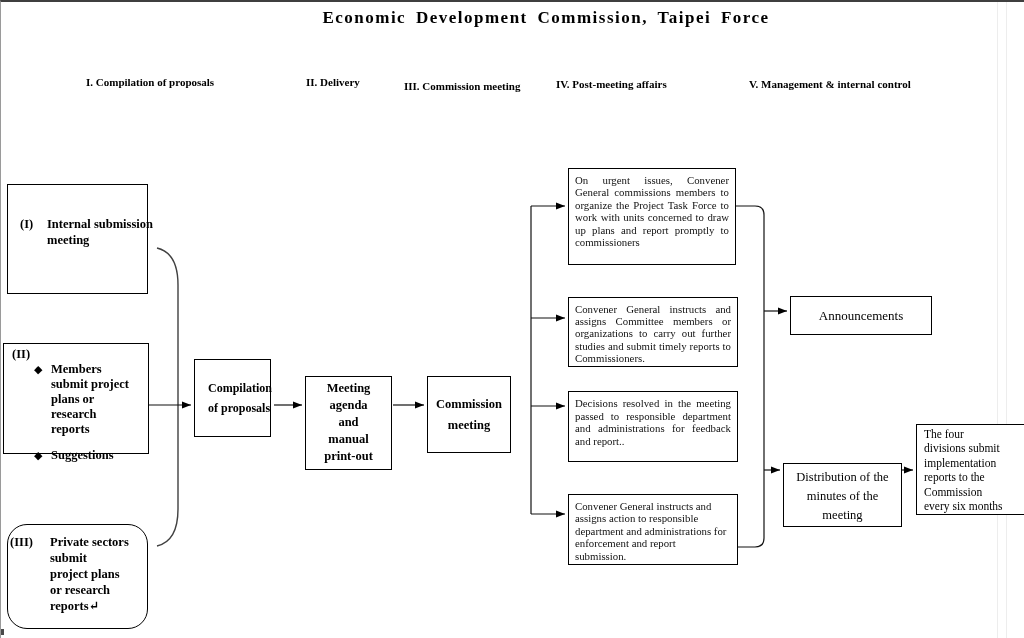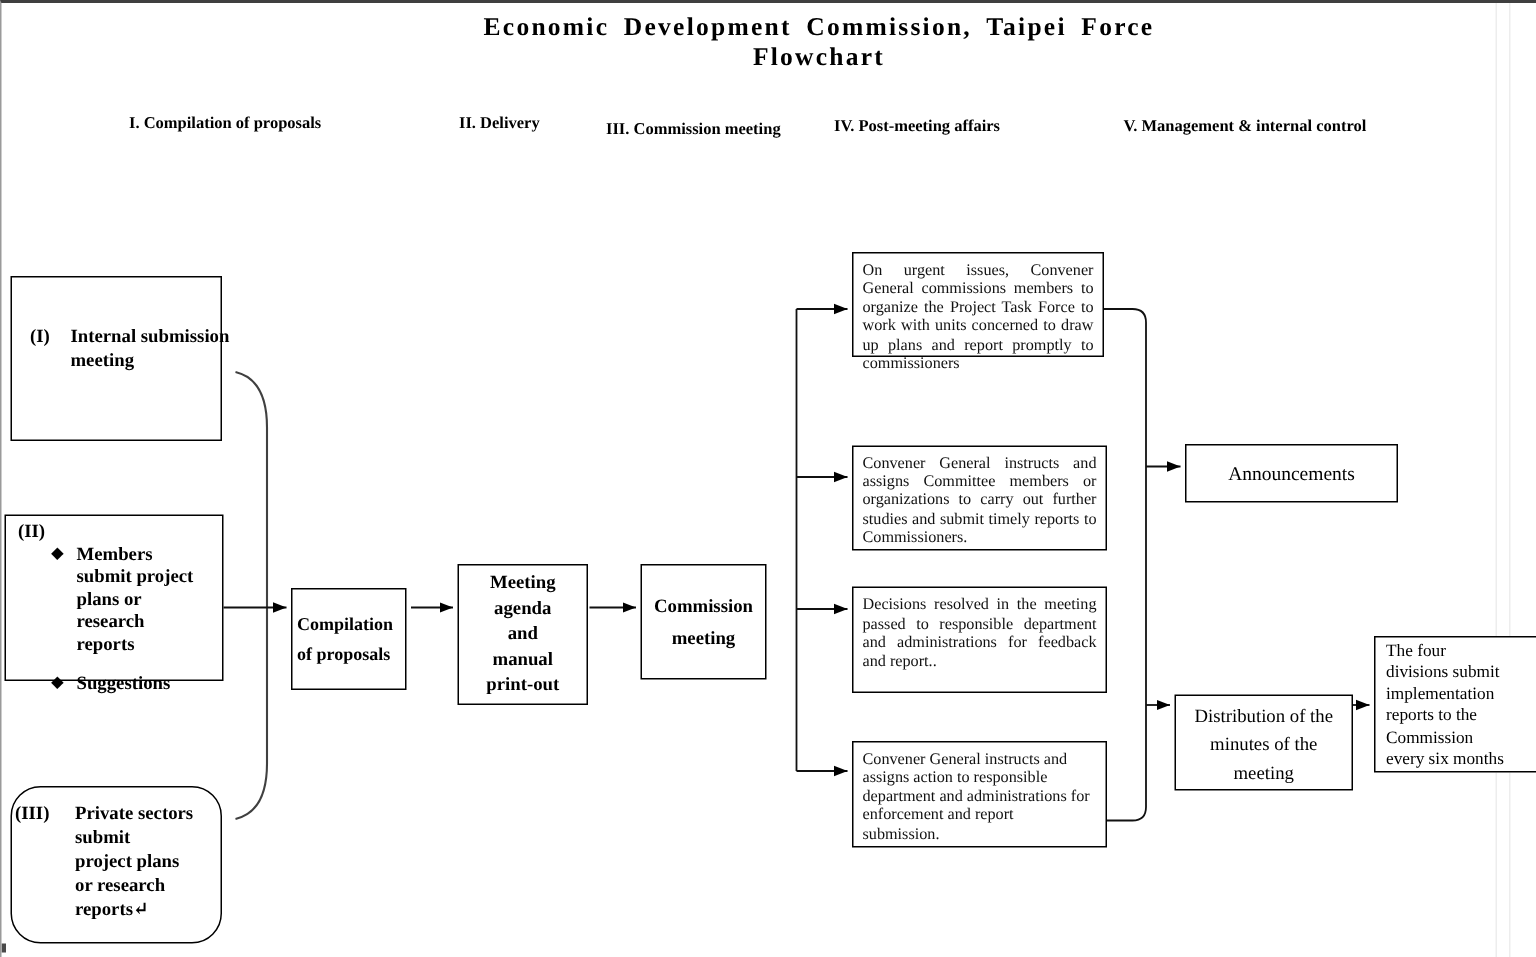--- a/index.html
+++ b/index.html
@@ -41,32 +41,32 @@
     padding: 3px 0 0 8px; font-size: 12.5px; font-weight: bold; line-height: 15px; }
   .bullet-row { display: flex; margin-left: 22px; }
   .bullet-row.second { margin-top: 11px; }
   .bullet-marker { width: 17px; flex: none; font-size: 11px; line-height: 15px; }
 
   #box-private { left: 6px; top: 522px; width: 141px; height: 105px;
     display: flex; padding: 9px 0 0 2px; font-size: 12.5px; font-weight: bold; line-height: 16px; border-radius: 20px; }
   #box-private .prefix { width: 40px; flex: none; }
 
   
-  #box-compilation { left: 193px; top: 390px; width: 77px; height: 68px;
+  #box-compilation { left: 193px; top: 357px; width: 77px; height: 78px;
     display: flex; flex-direction: column; justify-content: center;
-    padding-left: 3px; font-size: 12px; font-weight: bold; line-height: 20px; }
+    padding-left: 13px; font-size: 12px; font-weight: bold; line-height: 20px; }
   #box-agenda { left: 304px; top: 374px; width: 87px; height: 94px;
     text-align: center; padding-top: 3px; font-size: 12.5px; font-weight: bold; line-height: 17px; }
   #box-commission { left: 426px; top: 374px; width: 84px; height: 77px;
     display: flex; flex-direction: column; justify-content: center; text-align: center;
     font-size: 12.5px; font-weight: bold; line-height: 21px; }
 
   
   .detail { left: 567px; color: #111; font-size: 10.8px; padding: 5px 6px; }
-  #box-urgent { top: 166px; width: 168px; height: 70px; line-height: 12.4px;
+  #box-urgent { top: 166px; width: 168px; height: 97px; line-height: 12.4px;
     text-align: justify; text-align-last: justify; }
   #box-studies { top: 295px; width: 170px; height: 70px; line-height: 12.2px; text-align: justify; }
   #box-decisions { top: 389px; width: 170px; height: 71px; line-height: 12.6px; text-align: justify; }
   #box-enforce { top: 492px; width: 170px; height: 71px; line-height: 12.4px; text-align: left; }
 
   
   #box-announce { left: 789px; top: 294px; width: 142px; height: 39px;
     display: flex; align-items: center; justify-content: center; font-size: 13px; }
   #box-minutes { left: 782px; top: 444px; width: 119px; height: 64px;
     text-align: center; padding-top: 4px; font-size: 12.5px; line-height: 19px; margin-top: 17px; }
@@ -79,21 +79,20 @@
 <body>
 
 <div class="canvas">
 
   <div class="faint-line" style="left:996px"></div>
   <div class="faint-line" style="left:1005px"></div>
   <div class="edge-mark"></div>
 
   <div class="title-wrap">
     <div class="title-line">Economic Development Commission, Taipei Force</div>
-    <div class="title-line">Flowchart</div>
   </div>
 
   <div class="col-header" id="col1">I. Compilation of proposals</div>
   <div class="col-header" id="col2">II. Delivery</div>
   <div class="col-header" id="col3">III. Commission meeting</div>
   <div class="col-header" id="col4">IV. Post-meeting affairs</div>
   <div class="col-header" id="col5">V. Management &amp; internal control</div>
 
   <div class="fbox" id="box-internal">
     <span class="prefix">(I)</span>

